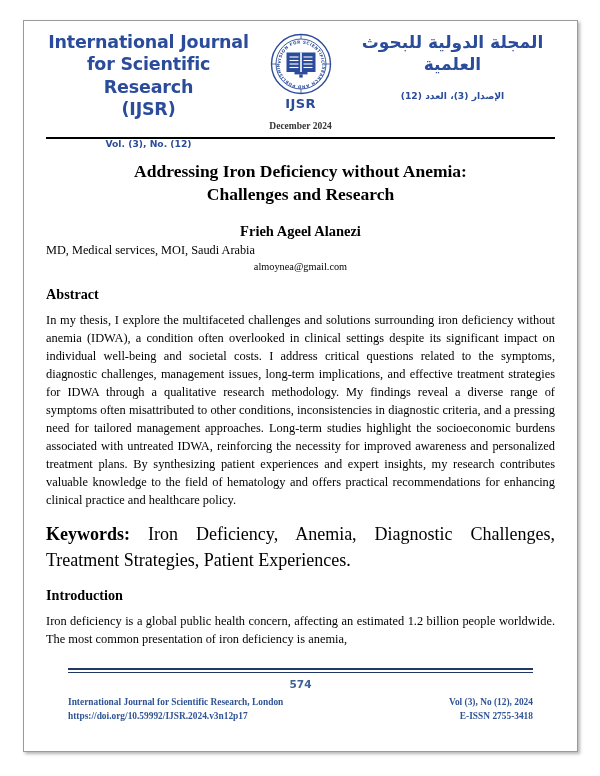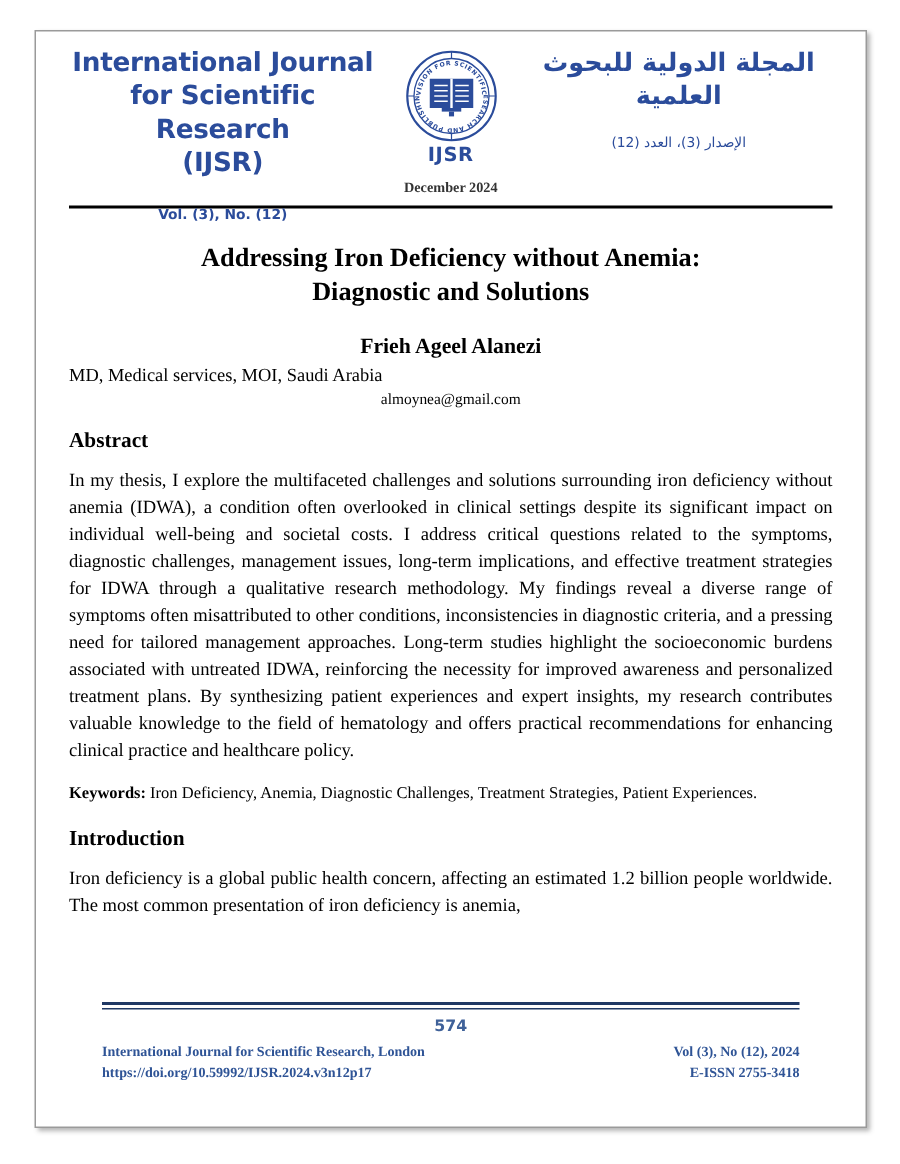--- a/index.html
+++ b/index.html
@@ -87,21 +87,21 @@
   .volume-line-en {
     font-family: "DejaVu Sans", "Liberation Sans", sans-serif;
     font-weight: bold;
     font-size: 9.2px;
     color: #2b4c9b;
     margin-top: 17px;
   }
 
   .volume-line-ar {
     font-family: "DejaVu Sans", "Liberation Sans", sans-serif;
-    font-weight: normal;
+    font-weight: bold;
     font-size: 9.2px;
     color: #2b4c9b;
     direction: rtl;
     margin-top: 14px;
   }
 
   
   .masthead-center {
     width: 96px;
     text-align: center;
@@ -185,21 +185,21 @@
 
   .body-text {
     font-size: 12.4px;
     line-height: 1.455;
     text-align: justify;
     margin-top: 8px;
     hyphens: none;
   }
 
   .keywords-block {
-    font-size: 11px;
+    font-size: 18px;
     line-height: 1.455;
     text-align: justify;
     margin-top: 12px;
   }
   .keywords-label {
     font-weight: bold;
   }
 
   
   .footer-zone {
@@ -299,21 +299,21 @@
           </div>
           <div class="volume-line-ar">الإصدار (3)، العدد (12)</div>
         </div>
 
       </div>
 
       <div class="rule-header"></div>
 
       <div class="article-title">
         <div>Addressing Iron Deficiency without Anemia:</div>
-        <div>Diagnostic and Solutions</div>
+        <div>Challenges and Research</div>
       </div>
 
       <div class="author-name">Frieh Ageel Alanezi</div>
       <div class="author-affiliation">MD, Medical services, MOI, Saudi Arabia</div>
       <div class="author-email">almoynea@gmail.com</div>
 
       <div class="section-heading">Abstract</div>
       <div class="body-text">In my thesis, I explore the multifaceted challenges and solutions surrounding iron deficiency without anemia (IDWA), a condition often overlooked in clinical settings despite its significant impact on individual well-being and societal costs. I address critical questions related to the symptoms, diagnostic challenges, management issues, long-term implications, and effective treatment strategies for IDWA through a qualitative research methodology. My findings reveal a diverse range of symptoms often misattributed to other conditions, inconsistencies in diagnostic criteria, and a pressing need for tailored management approaches. Long-term studies highlight the socioeconomic burdens associated with untreated IDWA, reinforcing the necessity for improved awareness and personalized treatment plans. By synthesizing patient experiences and expert insights, my research contributes valuable knowledge to the field of hematology and offers practical recommendations for enhancing clinical practice and healthcare policy.</div>
 
       <div class="keywords-block">

